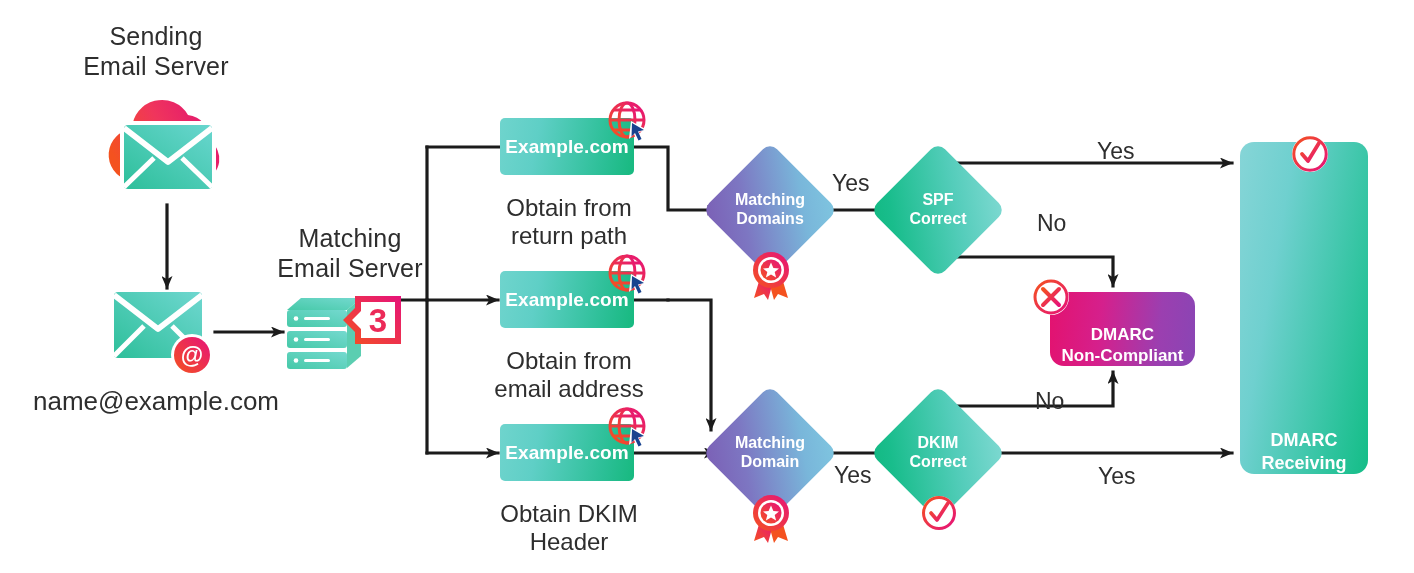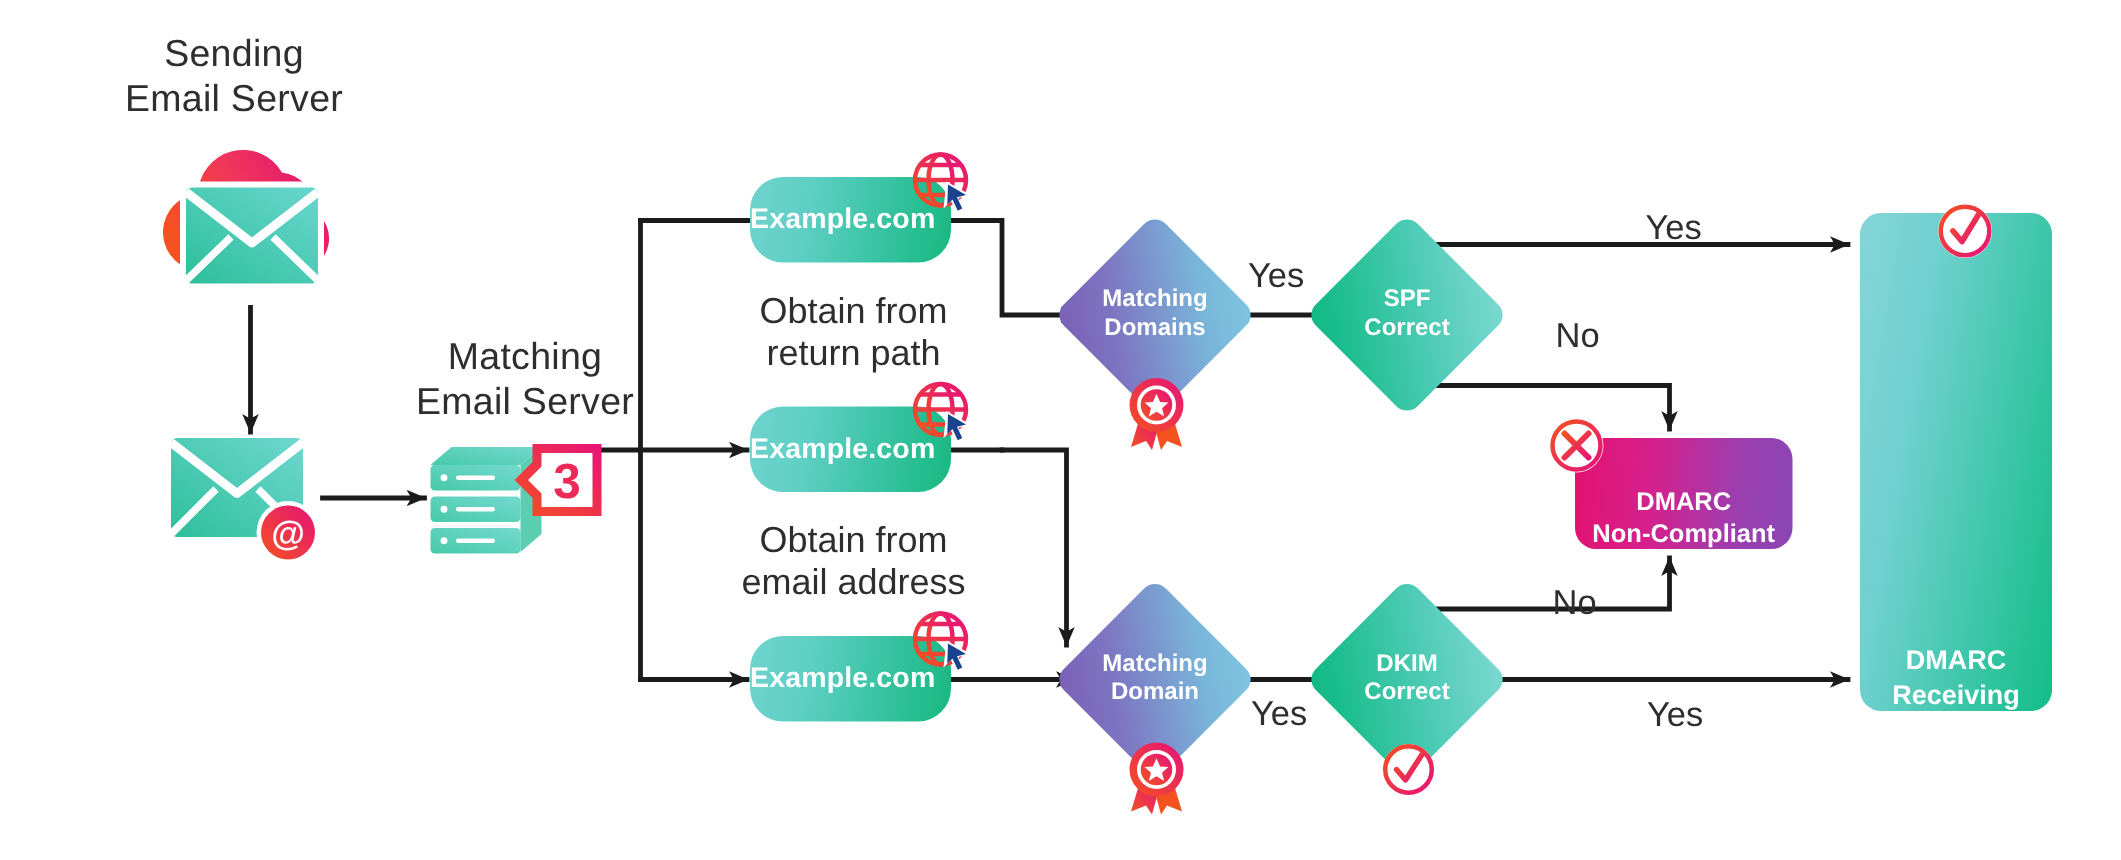--- a/index.html
+++ b/index.html
@@ -6,23 +6,23 @@
   body{width:1414px;height:573px;font-family:"Liberation Sans",sans-serif;overflow:hidden;}
   #stage{position:relative;width:1414px;height:573px;background:#fff;}
   #wires{position:absolute;left:0;top:0;width:1414px;height:573px;}
   .node{position:absolute;box-sizing:border-box;}
   .lbl{position:absolute;color:#2b2b2b;text-align:center;line-height:1.18;white-space:pre-line;}
 
   
   .heading{font-size:25px;color:#2e2e2e;letter-spacing:.2px;}
 
   
-  .pill{width:134px;height:57px;border-radius:22px;
+  .pill{width:134px;height:57px;border-radius:5px;
         background:linear-gradient(100deg,#6fd4cd 0%,#5fcfc6 28%,#2bbf96 78%,#17b97f 100%);
-        display:flex;align-items:center;}
+        display:flex;align-items:center;justify-content:center;}
   .pill span{color:#ffffff;font-size:19px;font-weight:700;letter-spacing:.1px;}
 
   
   .caption{font-size:24px;color:#2e2e2e;width:240px;text-align:center;line-height:1.15;margin-top:14px;}
 
   
   .diamond{width:96px;height:96px;transform:rotate(45deg);border-radius:10px;
            background:linear-gradient(215deg,#7fc6e0 0%,#79b6da 25%,#7d76c2 70%,#7b5fb5 100%);}
   .diamond .dtext{transform:rotate(-45deg);width:96px;height:96px;display:flex;
                   flex-direction:column;align-items:center;justify-content:center;
@@ -129,20 +129,21 @@
       </defs>
       <rect x="4" y="4" width="88" height="66" rx="4" fill="url(#env2)"></rect>
       <path d="M4,7 L48,41 L92,7" fill="none" stroke="#fff" stroke-width="6" stroke-linejoin="round"></path>
       <path d="M4,68 L34,38 M92,68 L62,38" stroke="#fff" stroke-width="5"></path>
       <circle cx="82" cy="67" r="21" fill="#fff"></circle>
       <circle cx="82" cy="67" r="18" fill="url(#atg)"></circle>
       <text x="82" y="75" font-family="Liberation Sans, sans-serif" font-size="23" font-weight="700" fill="#fff" text-anchor="middle">@</text>
     </svg>
   </div>
 
+  <div class="lbl" style="left:20px;top:386px;width:272px;font-size:26px;color:#2e2e2e;">name@example.com</div>
 
   <div class="lbl heading" style="left:238px;top:224px;width:224px;">Matching
 Email Server</div>
 
   <div class="icon" style="left:283px;top:288px;">
     <svg width="122" height="84" viewBox="0 0 122 84">
       <defs>
         <linearGradient id="srv" x1="0" y1="1" x2="1" y2="0">
           <stop offset="0" stop-color="#46c9a8"></stop>
             <stop offset="1" stop-color="#74d9cf"></stop>
@@ -216,20 +217,22 @@
     <svg width="48" height="46" viewBox="0 0 48 46">
       <g fill="none" stroke="url(#glb1)" stroke-width="3">
         <circle cx="21" cy="21" r="17"></circle>
         <ellipse cx="21" cy="21" rx="8" ry="17"></ellipse>
         <path d="M4,21 L38,21 M7,11 L35,11 M7,31 L35,31"></path>
       </g>
       <path d="M25,22 L41,31 L33,33 L37,42 L32,44 L28,35 L23,40 Z" fill="#fff"></path>
       <path d="M26,24 L38,31 L32,32.5 L35.5,40 L32.5,41.5 L29,34 L25.5,37.5 Z" fill="#19438f"></path>
     </svg>
   </div>
+  <div class="lbl caption" style="left:449px;top:486px;">Obtain DKIM
+Header</div>
 
   <div class="node diamond" style="left:722px;top:162px;">
     <div class="dtext">
       <span>Matching</span>
       <span>Domains</span>
     </div>
   </div>
   <div class="icon" style="left:748px;top:250px;">
     <svg width="46" height="50" viewBox="0 0 46 50">
       <defs>

